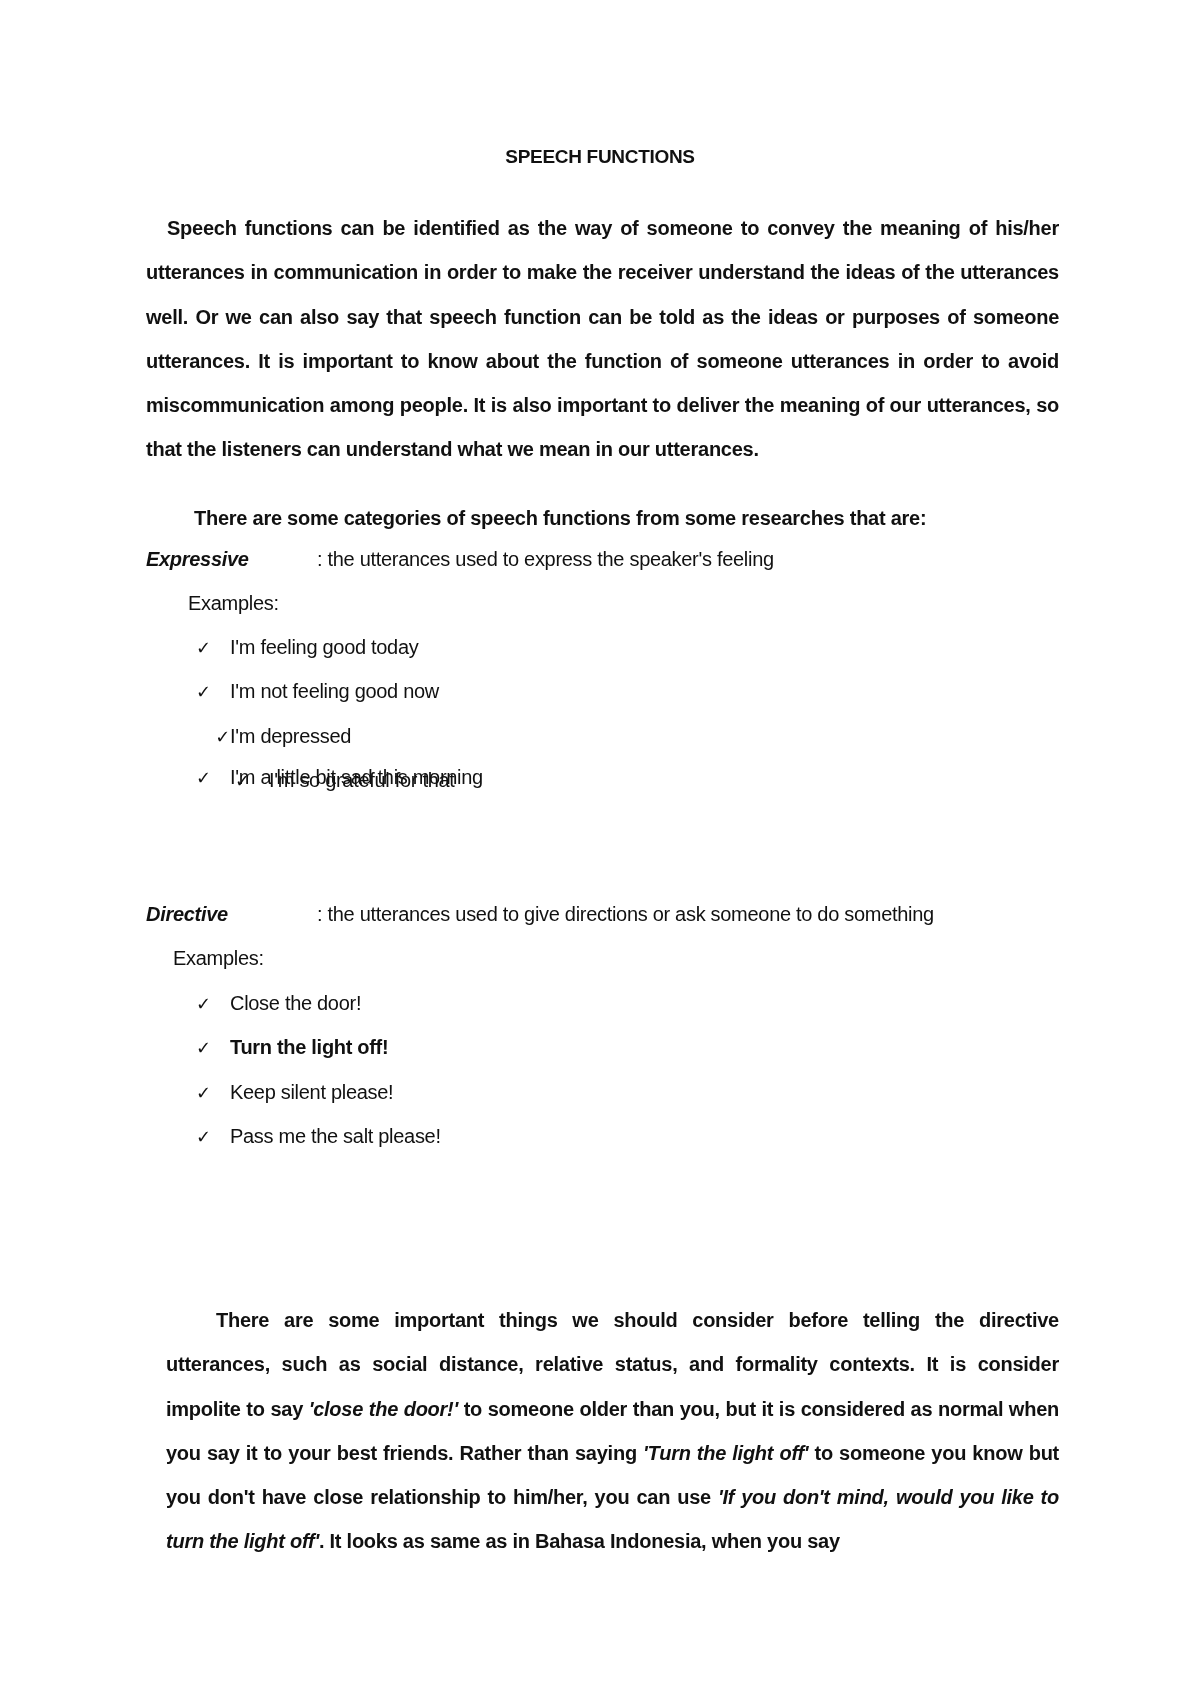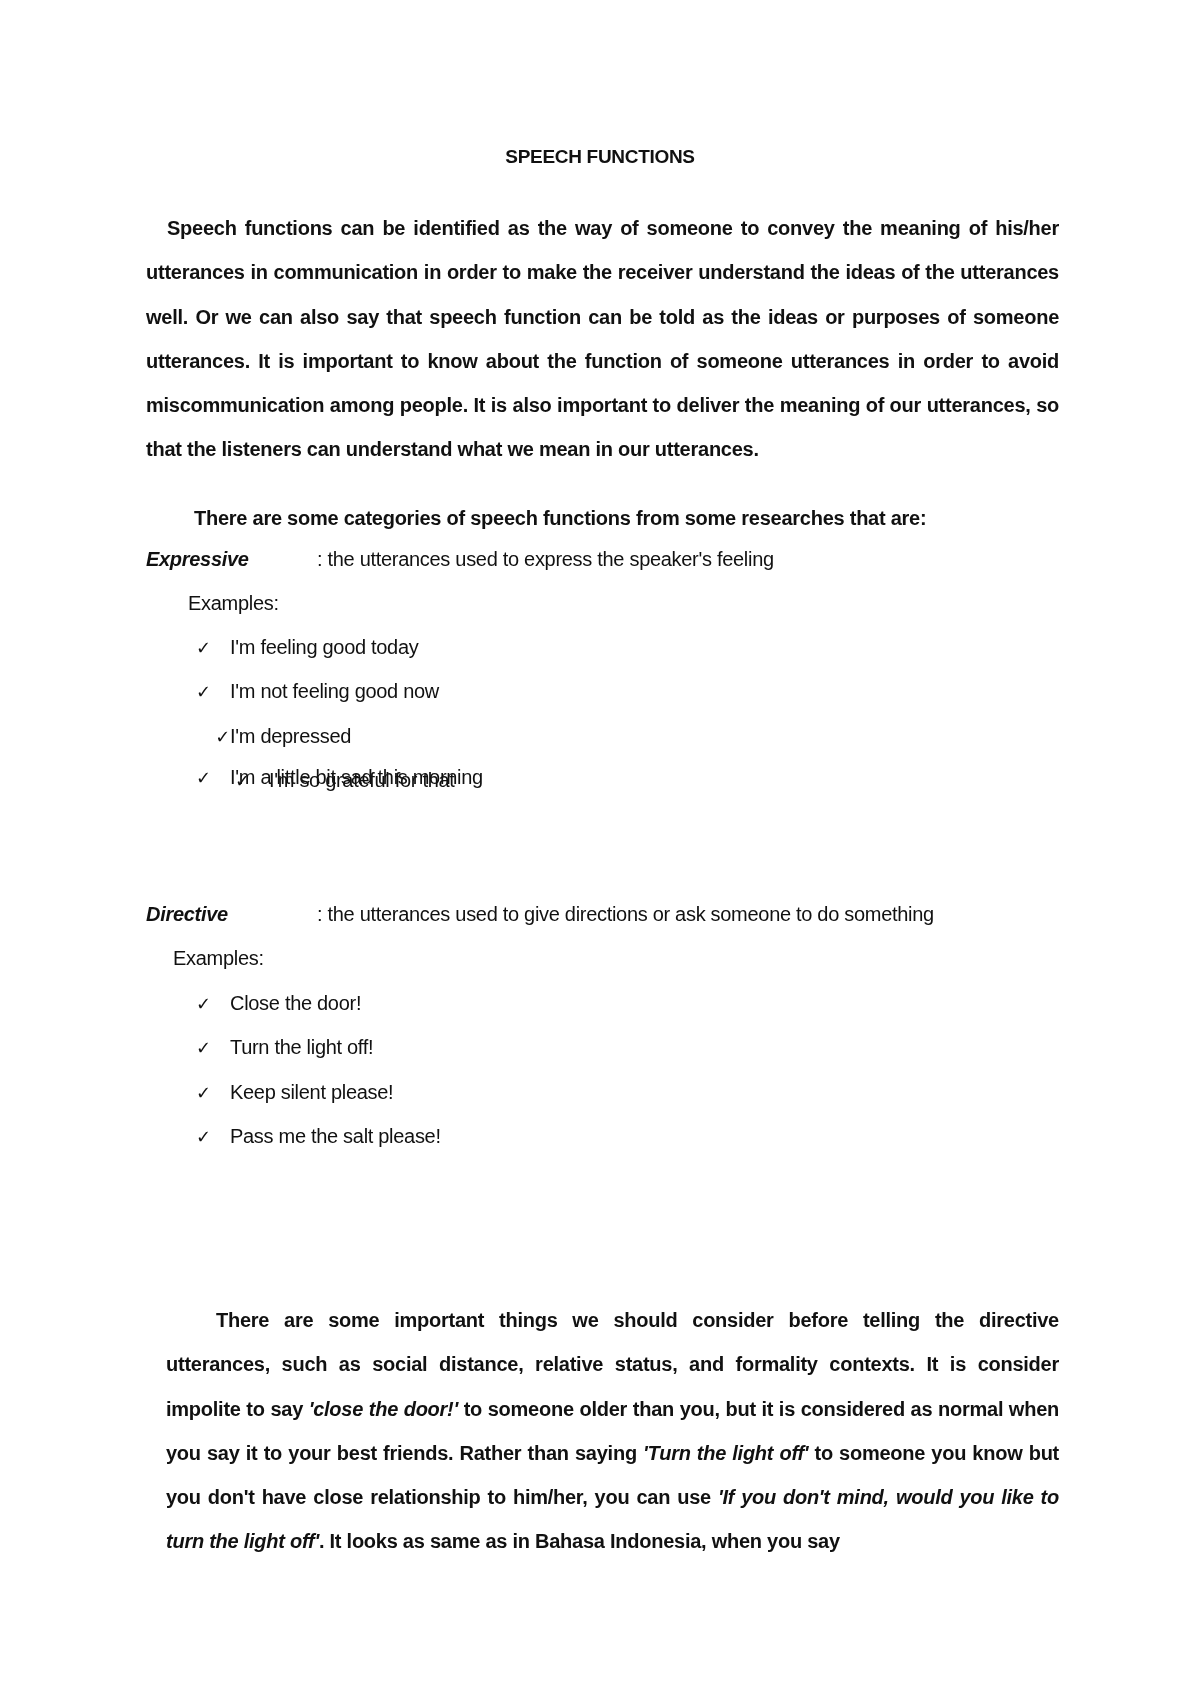--- a/index.html
+++ b/index.html
@@ -97,21 +97,21 @@
 
   <div class="line" style="top:901px; left:146px;">
     <span class="term">Directive</span>
   </div>
   <div class="line" style="top:901px; left:317px;">: the utterances used to give directions or ask someone to do something</div>
   <div class="line" style="top:945px; left:173px;">Examples:</div>
 
   <div class="line" style="top:990px; left:196px;">
     <span class="check">✓</span><span>Close the door!</span>
   </div>
-  <div class="line" style="top:1034px; left:196px;">
+  <div class="line" style="top:1034px; left:196px;font-weight:bold;">
     <span class="check">✓</span><span>Turn the light off!</span>
   </div>
   <div class="line" style="top:1079px; left:196px;">
     <span class="check">✓</span><span>Keep silent please!</span>
   </div>
   <div class="line" style="top:1123px; left:196px;">
     <span class="check">✓</span><span>Pass me the salt please!</span>
   </div>
 
   <p class="para" style="top:1298px; left:166px; width:893px; text-indent:50px; margin:0;"><span>There are some important things we should consider before telling the directive utterances, such as social distance, relative status, and formality contexts. It is consider impolite to say </span><em>'close the door!'</em><span> to someone older than you, but it is considered as normal when you say it to your best friends. Rather than saying </span><em>'Turn the light off'</em><span> to someone you know but you don't have close relationship to him/her, you can use </span><em>'If you don't mind, would you like to turn the light off'</em><span>. It looks as same as in Bahasa Indonesia, when you say</span></p>

